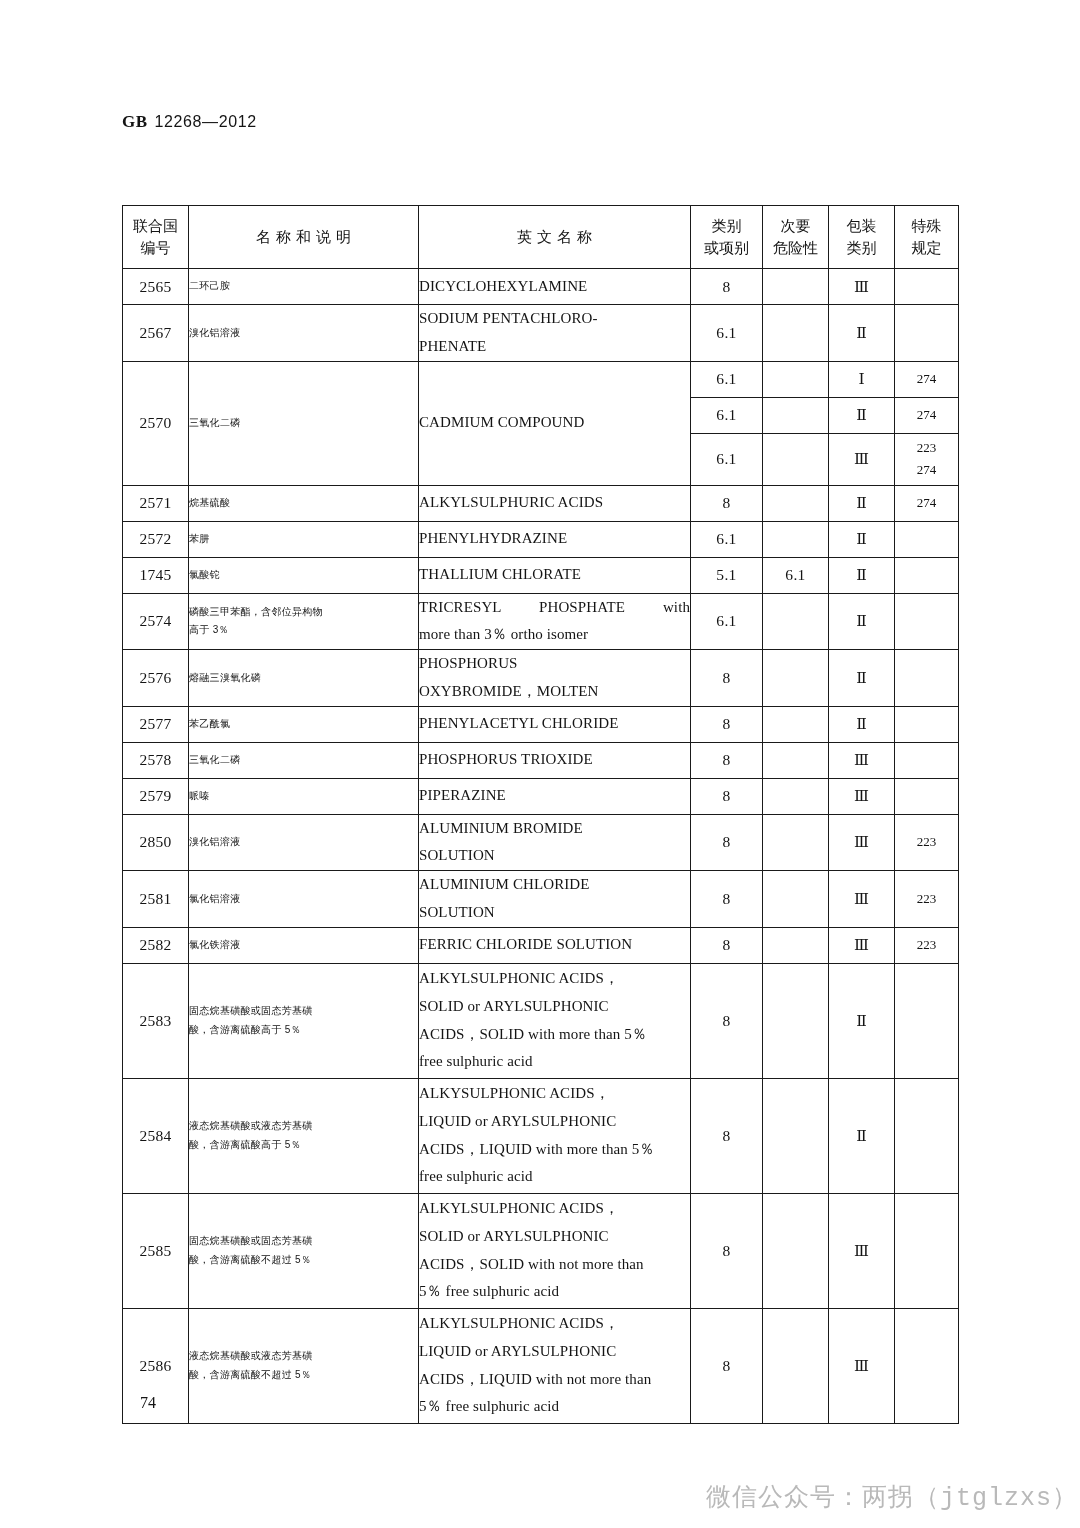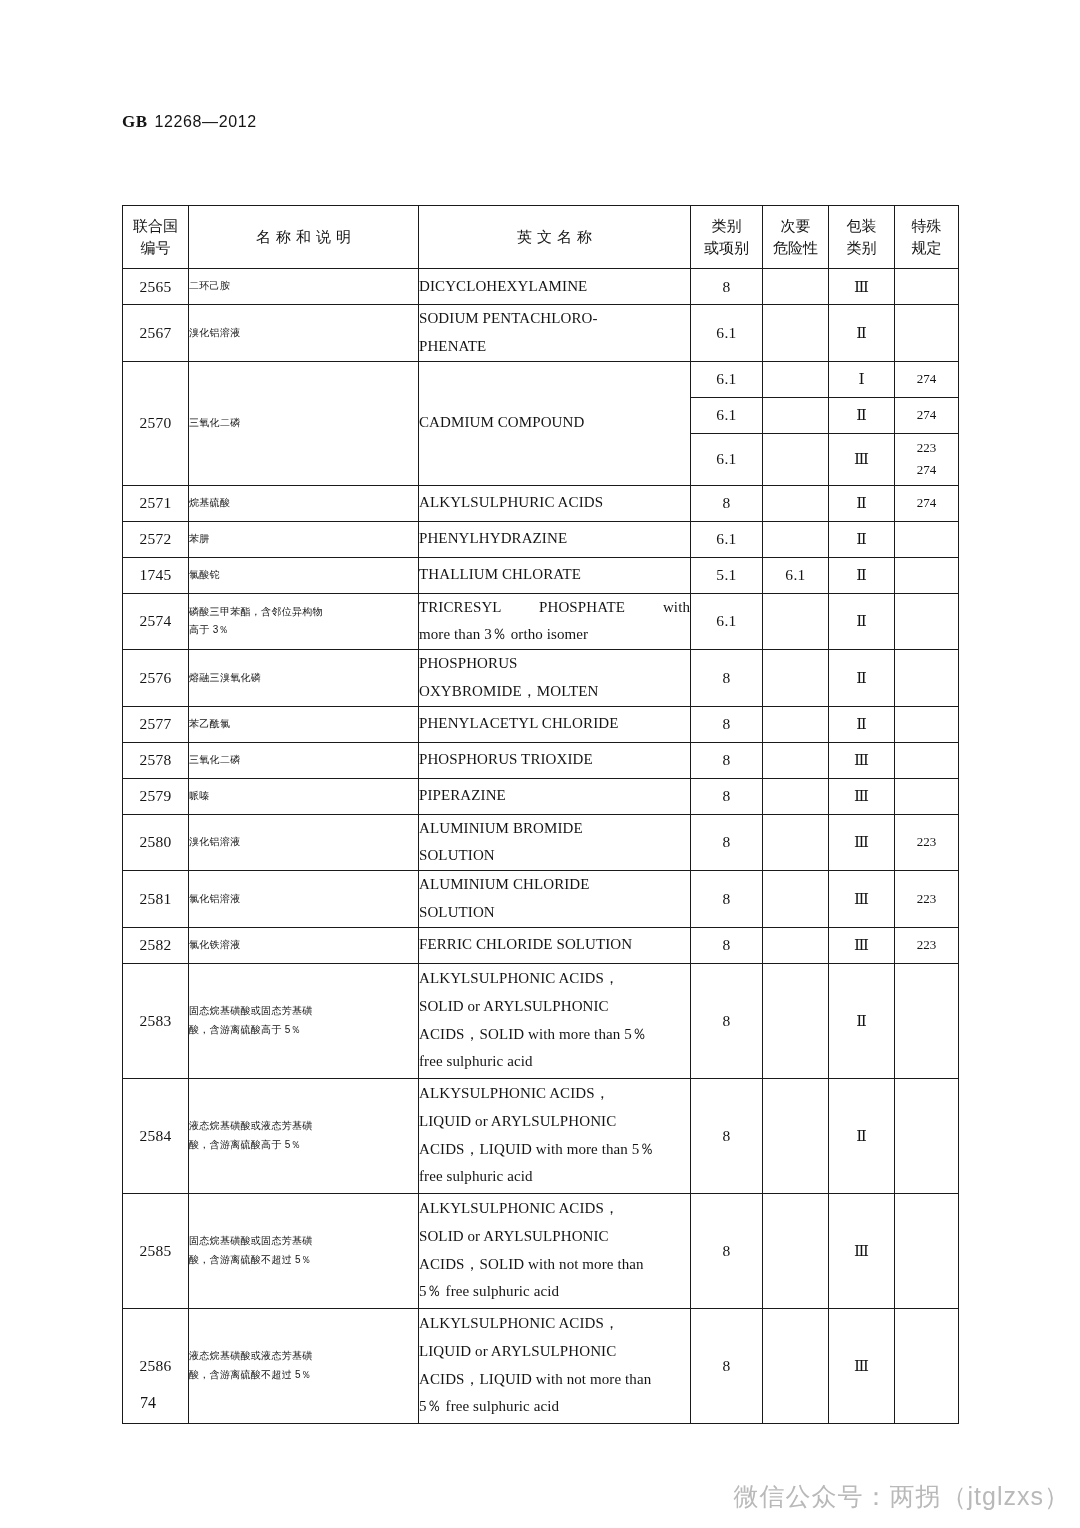--- a/index.html
+++ b/index.html
@@ -156,23 +156,23 @@
     position: absolute;
     left: 140px;
     top: 1394px;
     font-size: 16px;
     font-family: "Liberation Serif", serif;
   }
 
   
   .watermark {
     position: absolute;
-    right: 10px;
+    right: 2px;
     top: 1480px;
-    font-family: Liberation Sans, sans-serif;
+    font-family: Liberation Mono, monospace;
     font-size: 25px;
     color: #b9b9b9;
     letter-spacing: 1px;
     white-space: nowrap;
   }
 </style>
 </head>
 <body>
 
 <div class="page">
@@ -380,21 +380,21 @@
             </td>
             <td class="cell-en">
               <span style="display:block">PIPERAZINE</span>
             </td>
             <td class="cell-num">8</td>
             <td class="cell-num"></td>
             <td class="cell-roman">Ⅲ</td>
             <td class="cell-spec"></td>
           </tr>
           <tr class="r-2line">
-            <td class="cell-un">2580</td>
+            <td class="cell-un">2850</td>
             <td class="cell-cn">
               <span style="display:block">溴化铝溶液</span>
             </td>
             <td class="cell-en">
               <span style="display:block">ALUMINIUM BROMIDE</span>
               <span style="display:block">SOLUTION</span>
             </td>
             <td class="cell-num">8</td>
             <td class="cell-num"></td>
             <td class="cell-roman">Ⅲ</td>

